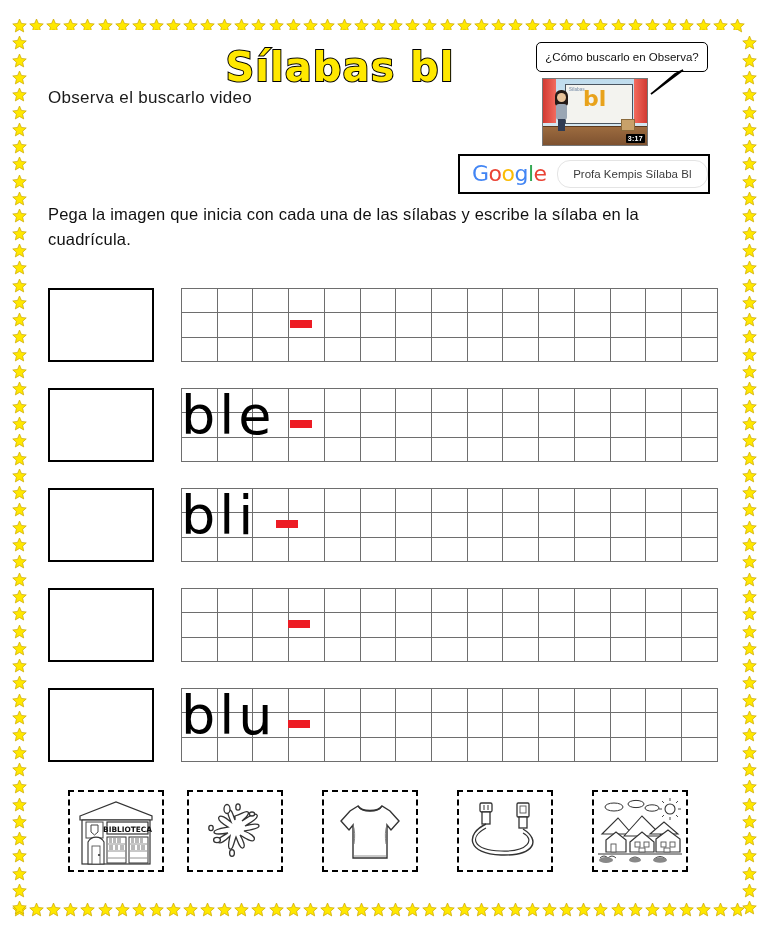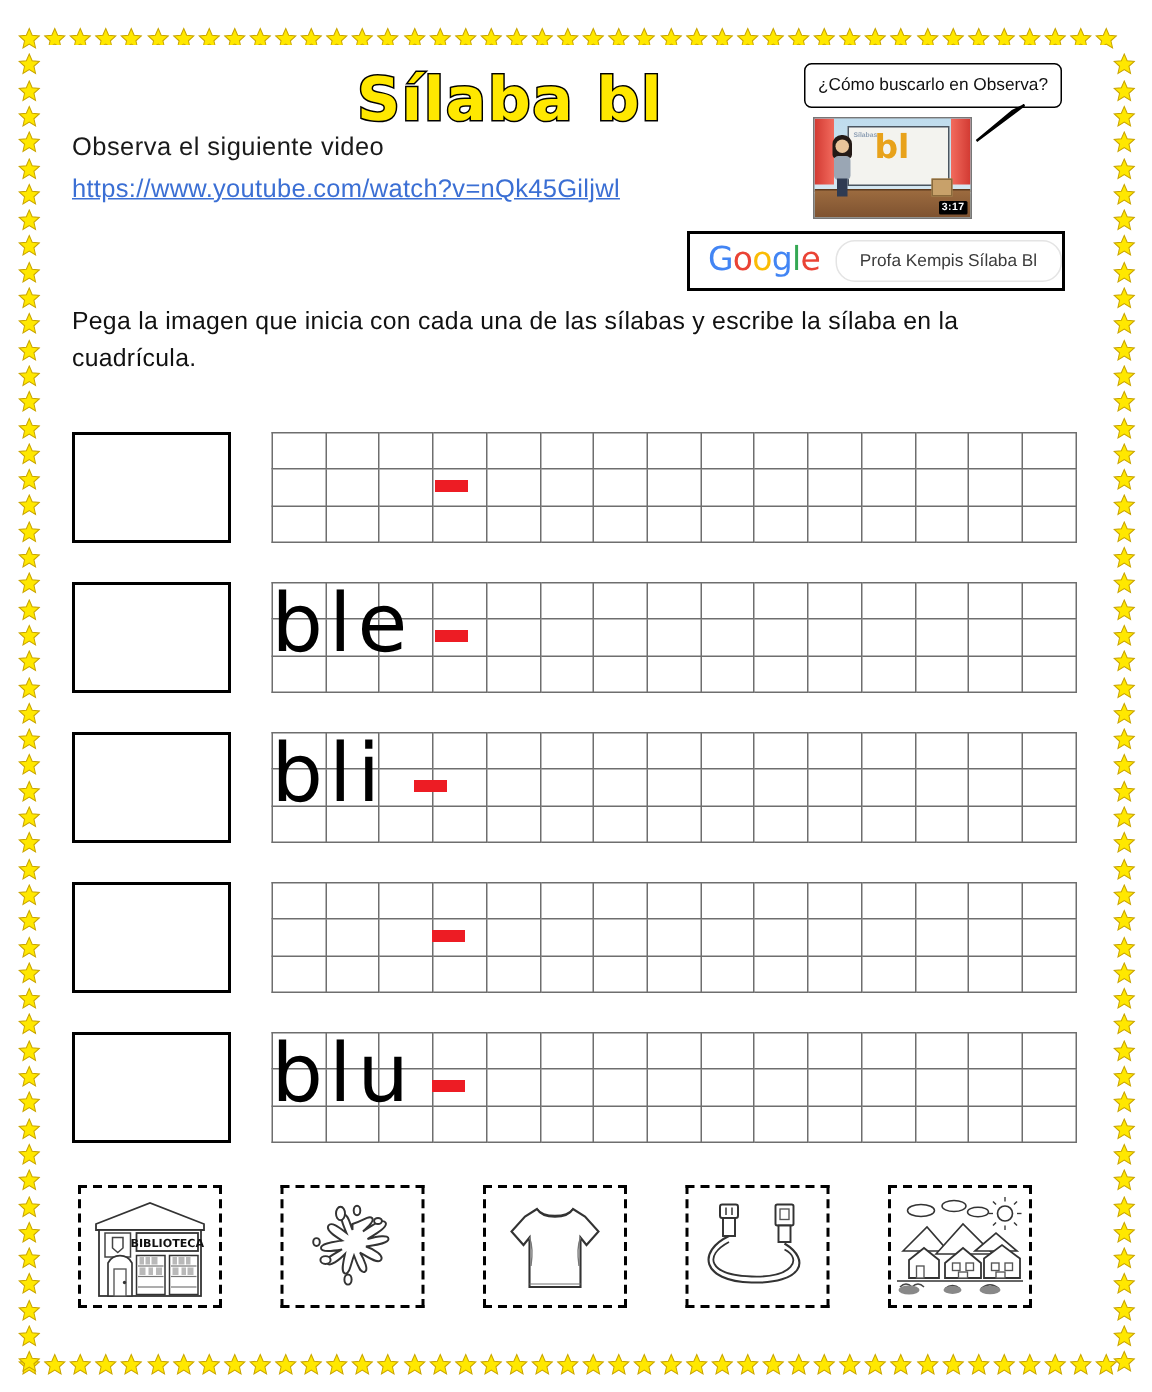--- a/index.html
+++ b/index.html
@@ -1075,25 +1075,24 @@
     </div>
     <div class="star" style="left: 742px; top: 900.3px;">
       <svg viewBox="0 0 24 24">
         <path d="M12 1.6 L15.1 8.7 L22.8 9.5 L17 14.7 L18.7 22.3 L12 18.3 L5.3 22.3 L7 14.7 L1.2 9.5 L8.9 8.7 Z" fill="#FFE800" stroke="#C9A400" stroke-width="1.1"></path>
       </svg>
     </div>
   </div>
 
 <div id="page-inner">
 
-  <div id="title">Sílaba bl</div>
-
-  <div id="observa">Observa el siguiente video</div>
-
-  <a id="video-link">https://www.youtube.com/watch?v=nQk45Giljwl</a>
+  <div id="title">Sílabas bl</div>
+
+  <div id="observa">Observa el buscarlo video</div>
+
 
   <div id="callout">
     <span>¿Cómo buscarlo en Observa?</span>
   </div>
   <svg id="callout-tail" viewBox="0 0 40 30">
     <path d="M38 2 L6 26 L30 6 Z" fill="#ffffff" stroke="#000" stroke-width="1.6"></path>
   </svg>
 
   <div id="video-thumb">
     <div class="vt-wall"></div>
@@ -1427,21 +1426,21 @@
             </tbody>
           </table>
         </div>
         <div class="syl"><span class="c2">bl</span><span>u</span></div>
         <div class="dash" style="left: 240px; top: 32px; background: rgb(237, 28, 36);"></div>
       </div>
     </div>
 
   <div id="cards">
 
-    <div class="card" style="left:0px;">
+    <div class="card" style="left:16px;">
       <svg viewBox="0 0 92 78" width="92" height="78">
         <path d="M10 24 L46 10 L82 24 L82 28 L10 28 Z" fill="#fff" stroke="#333" stroke-width="1.2"></path>
         <rect x="12" y="28" width="68" height="44" fill="#fff" stroke="#333" stroke-width="1.2"></rect>
         <rect x="16" y="30" width="17" height="16" fill="#fff" stroke="#444" stroke-width="1"></rect>
         <path d="M21 33 h7 v7 l-3.5 3 l-3.5 -3 z" fill="#fff" stroke="#444" stroke-width="1"></path>
         <rect x="37" y="30" width="41" height="12" fill="#fff" stroke="#333" stroke-width="1.2"></rect>
         <text x="57.5" y="39.5" font-family="DejaVu Sans, sans-serif" font-size="7.4" font-weight="bold" text-anchor="middle" fill="#111">BIBLIOTECA</text>
         <rect x="37" y="45" width="19" height="26" fill="#fff" stroke="#333" stroke-width="1"></rect>
         <rect x="59" y="45" width="19" height="26" fill="#fff" stroke="#333" stroke-width="1"></rect>
         <g stroke="#777" stroke-width=".8">

